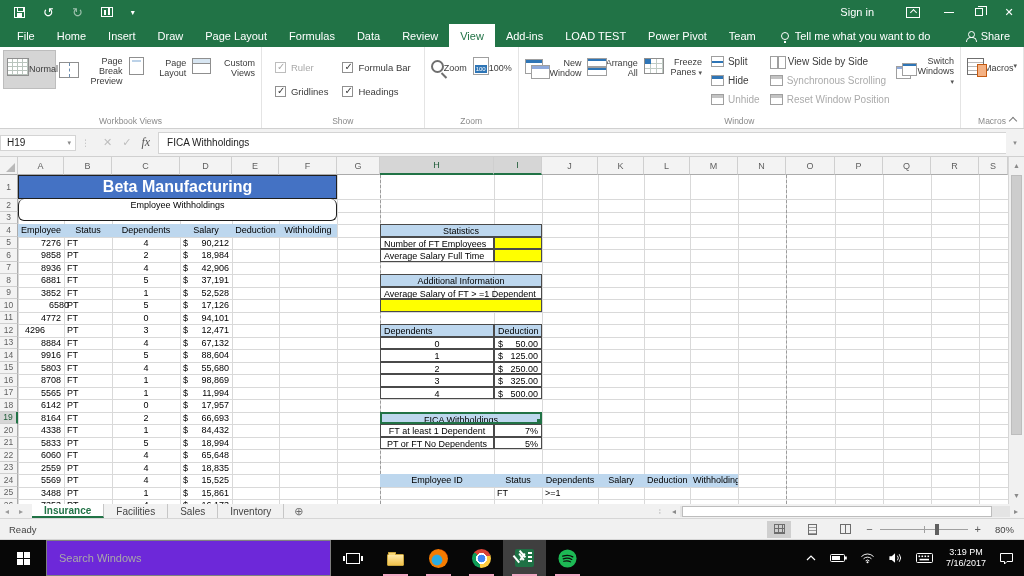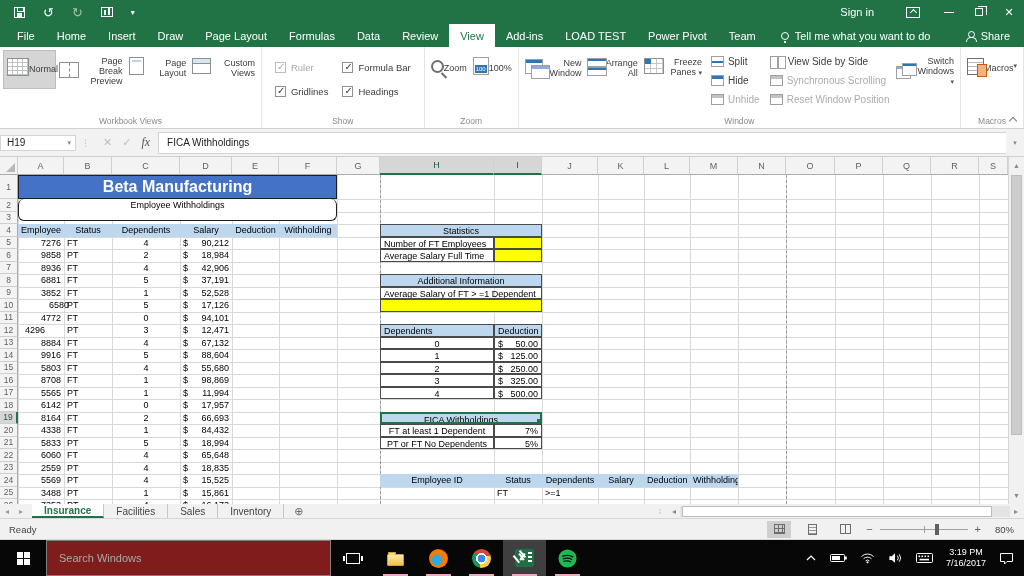--- a/index.html
+++ b/index.html
@@ -171,21 +171,21 @@
   .ztrack{width:88px;height:1px;background:#a0a0a0;position:relative;}
   .ztrack::before{content:"";position:absolute;left:50%;top:-3px;width:1px;height:7px;background:#a0a0a0;}
   .zthumb{position:absolute;left:55px;top:-5px;width:4px;height:11px;background:#5f5f5f;}
   .zpct{min-width:24px;text-align:right;}
 
   
   .taskbar{height:36px;background:#070707;display:flex;align-items:stretch;color:#fff;}
   .startbtn{width:46px;display:flex;align-items:center;justify-content:center;}
   .winlogo{display:grid;grid-template-columns:6px 6px;grid-template-rows:6px 6px;gap:1px;}
   .winlogo span{background:#fff;}
-  .searchbox{width:285px;margin:0;background:#7f1d1d;border:1px solid #7f7f7f;display:flex;align-items:center;padding-left:12px;font-size:11px;color:#a9a9a9;}
+  .searchbox{width:285px;margin:0;background:#6d28d9;border:1px solid #7f7f7f;display:flex;align-items:center;padding-left:12px;font-size:11px;color:#a9a9a9;}
   .tb-apps{display:flex;align-items:stretch;}
   .tb-icon{width:43px;display:flex;align-items:center;justify-content:center;position:relative;}
   .tb-icon.active{background:#3f3f3f;}
   .tb-icon .run{position:absolute;left:9px;right:9px;bottom:0;height:2px;background:var(--pink);}
   .tv{width:14px;height:11px;border:1px solid #fff;position:relative;}
   .tv::before{content:"";position:absolute;left:-4px;top:2px;width:2px;height:5px;background:#fff;}
   .tv::after{content:"";position:absolute;right:-4px;top:2px;width:2px;height:5px;background:#fff;}
   .folder{width:17px;height:12px;background:linear-gradient(#ffe9a8,#f0c14b);border:1px solid #caa53d;border-radius:1px;position:relative;margin-top:3px;}
   .folder-tab{position:absolute;left:0;top:-3px;width:8px;height:3px;background:#f8d775;border:1px solid #caa53d;border-bottom:none;border-radius:1px 1px 0 0;}
   .ffx{width:19px;height:19px;border-radius:50%;background:radial-gradient(circle at 42% 58%,#2babe2 0 30%,#f57c00 38% 68%,#e65100 70% 100%);}

